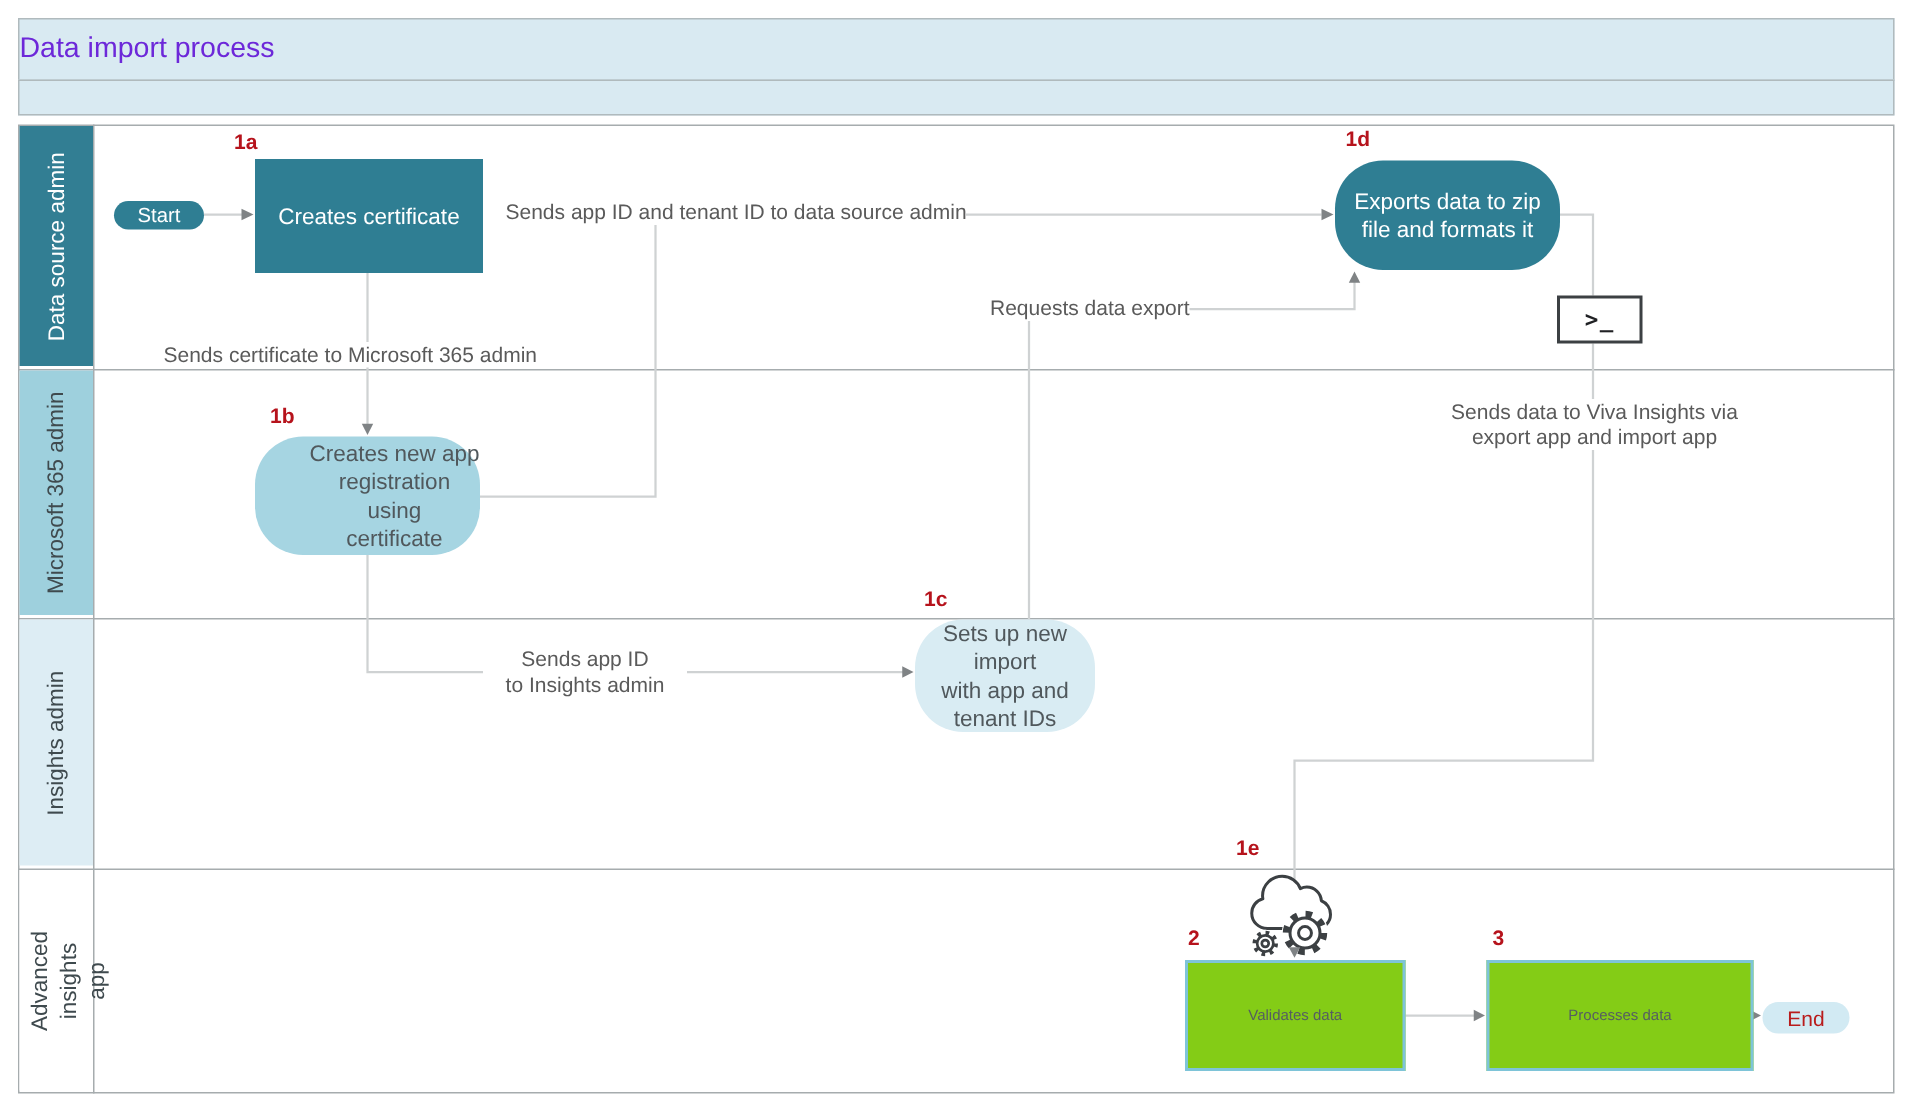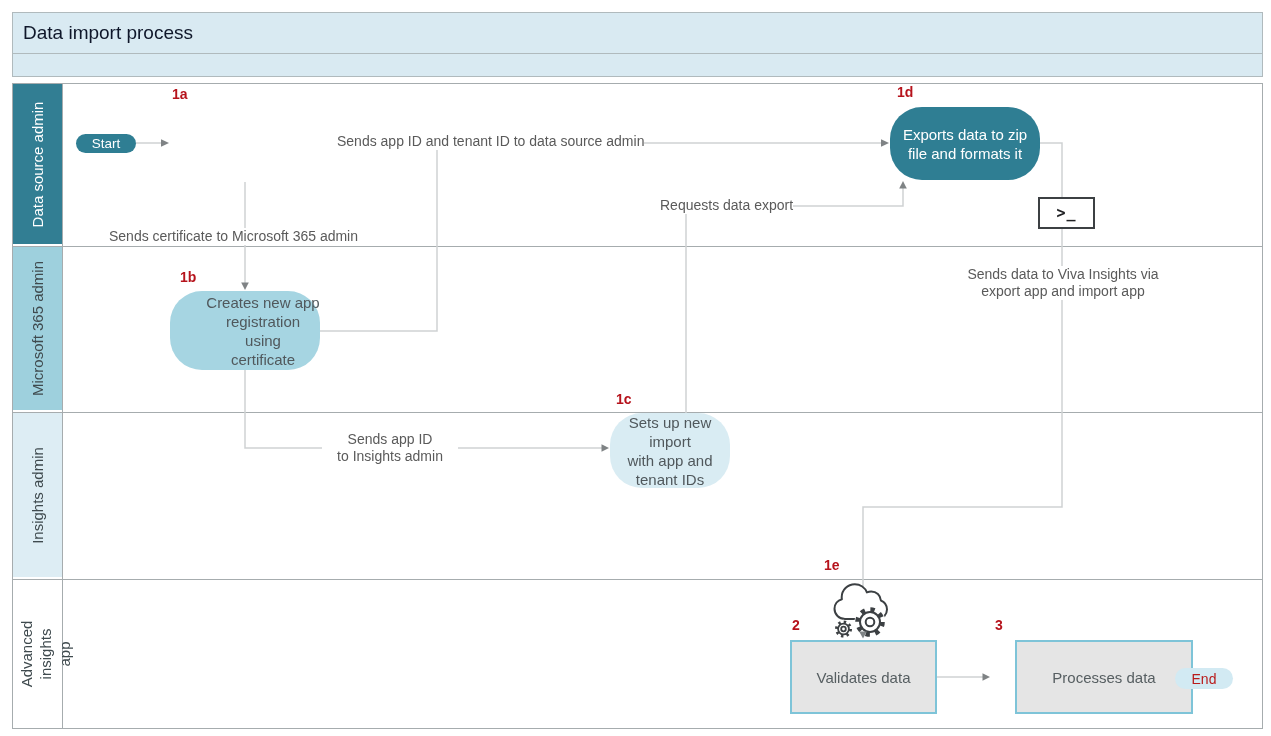--- a/index.html
+++ b/index.html
@@ -3,21 +3,21 @@
 <meta charset="utf-8">
 <style>
   html,body{margin:0;padding:0;background:#fff;}
   #canvas{
     position:relative;width:1271px;height:736px;background:#fff;
     font-family:"Liberation Sans", sans-serif;overflow:hidden;
   }
   
   .band{position:absolute;left:12px;width:1251px;background:#d9eaf2;border:1px solid #b0babd;box-sizing:border-box;}
   .title-band{top:12px;height:42px;display:flex;align-items:center;}
-  .title-band span{font-size:19px;color:#0f172a;padding-left:10px;}
+  .title-band span{font-size:19px;color:#6d28d9;}
   .phase-band{top:53px;height:24px;}
   
   .lane-area{position:absolute;left:12px;top:83px;width:1251px;height:646px;background:#fff;border:1px solid #a6acae;box-sizing:border-box;}
   .lane-div{position:absolute;left:12px;width:1251px;height:1px;background:#a6acae;z-index:1;}
   .lane-vsep{position:absolute;left:62px;top:83px;width:1px;height:646px;background:#a6acae;z-index:1;}
   .lane-cell{position:absolute;left:13px;width:49px;display:flex;align-items:center;justify-content:center;z-index:2;}
   .lane-cell .rot{transform:rotate(-90deg);white-space:nowrap;font-size:15px;color:#3f4a4e;}
   .lane-cell .rot2{transform:rotate(-90deg);width:150px;height:40px;font-size:15px;color:#3f4a4e;text-align:center;line-height:19px;}
   .cell-1{top:84px;height:160px;background:#327e93;}
   .cell-1 .rot{color:#ffffff;}
@@ -26,21 +26,21 @@
   .cell-4{top:580px;height:147px;background:#ffffff;}
   
   svg.connectors{position:absolute;left:0;top:0;z-index:3;pointer-events:none;}
   svg.connectors path{fill:none;stroke:#cfd2d3;stroke-width:1.5;}
   svg.connectors polygon{fill:#7f8385;stroke:none;}
   
   .node{position:absolute;display:flex;align-items:center;justify-content:center;text-align:center;box-sizing:border-box;z-index:4;}
   .teal{background:#2f7e93;color:#fff;font-size:15px;line-height:19px;}
   .blue-mid{background:#a6d5e2;color:#50585c;font-size:15px;line-height:19px;}
   .blue-light{background:#d9ecf3;color:#50585c;font-size:15px;line-height:19px;}
-  .outline-box{background:#e5e5e5;border:2px solid #7ec4d8;color:#565e61;font-size:15px;}
+  .outline-box{background:#84cc16;border:2px solid #7ec4d8;color:#565e61;font-size:10px;}
   .pill-start{border-radius:10px;background:#2f7e93;color:#fff;font-size:13.5px;}
   .pill-end{border-radius:11px;background:#d2eaf3;color:#b91c1c;font-size:14px;}
   .terminal{background:#fff;border:2px solid #3c4043;color:#202124;
     font-family:"DejaVu Sans Mono", monospace;font-size:15px;font-weight:bold;letter-spacing:1px;}
   .prewrap{white-space:pre-line;border-radius:32px;}
   
   .badge{position:absolute;color:#b6131c;font-weight:bold;font-size:14px;z-index:5;}
   
   .elabel{position:absolute;font-size:14px;color:#5a5a5a;background:#fff;z-index:5;line-height:17px;}
   .elabel.nowrap{white-space:nowrap;}
@@ -96,37 +96,38 @@
 
     <path d="M1141,677 H1167"></path>
     <polygon points="1174,677 1166.5,673.2 1166.5,680.8"></polygon>
 
     <path d="M245,370 V448 H602"></path>
     <polygon points="609,448 601.5,444.2 601.5,451.8"></polygon>
   </svg>
 
   <div class="node pill-start" style="left:76px;top:134px;width:60px;height:19px;">Start</div>
 
+  <div class="node teal" style="left:170px;top:106px;width:152px;height:76px;">Creates certificate</div>
 
   <div class="node blue-mid prewrap" style="left:170px;top:291px;width:150px;height:79px;padding-left:36px;">Creates new app
 registration using
 certificate</div>
 
   <div class="node blue-light prewrap" style="left:610px;top:413px;width:120px;height:75px;">Sets up new import
 with app and
 tenant IDs</div>
 
   <div class="node teal prewrap" style="left:890px;top:107px;width:150px;height:73px;">Exports data to zip
 file and formats it</div>
 
   <div class="node terminal" style="left:1038px;top:197px;width:57px;height:32px;">&gt;_</div>
 
   <div class="node outline-box" style="left:790px;top:640px;width:147px;height:74px;">Validates data</div>
 
-  <div class="node outline-box" style="left:991px;top:640px;width:178px;height:74px;margin-left:24px;">Processes data</div>
+  <div class="node outline-box" style="left:991px;top:640px;width:178px;height:74px;">Processes data</div>
 
   <div class="node pill-end" style="left:1175px;top:668px;width:58px;height:21px;">End</div>
 
   <div class="icon-wrap" style="left:830px;top:581px;width:62px;height:58px;">
     <svg width="62" height="58" viewBox="0 0 62 58">
       <path d="M15,38 C9,38 4.5,33.4 4.5,27.8 C4.5,23.2 7.6,19.3 11.9,18.2 C11.8,17.6 11.7,16.9 11.7,16.2 C11.7,9 17.6,3.2 24.8,3.2 C30.3,3.2 35,6.6 36.9,11.4 C38.2,10.8 39.7,10.4 41.2,10.4 C46.4,10.4 50.6,14.4 50.9,19.5 C54.5,21 57,24.5 57,28.6 C57,33.8 52.8,38 47.6,38 Z" fill="#ffffff" stroke="#3c4043" stroke-width="2" stroke-linejoin="round"></path>
 
       <circle cx="40" cy="41" r="15.5" fill="#ffffff"></circle>
       <circle cx="40" cy="41" r="12.3" fill="none" stroke="#3c4043" stroke-width="5" stroke-dasharray="4.2 5.46"></circle>
       <circle cx="40" cy="41" r="10" fill="#ffffff" stroke="#3c4043" stroke-width="2"></circle>
@@ -134,21 +135,21 @@
 
       <circle cx="13.5" cy="48" r="9.2" fill="#ffffff"></circle>
       <circle cx="13.5" cy="48" r="6.8" fill="none" stroke="#3c4043" stroke-width="3.4" stroke-dasharray="2.3 3.04"></circle>
       <circle cx="13.5" cy="48" r="5.4" fill="#ffffff" stroke="#3c4043" stroke-width="1.8"></circle>
       <circle cx="13.5" cy="48" r="2.3" fill="#ffffff" stroke="#3c4043" stroke-width="1.8"></circle>
 
       <polygon points="33,57.5 29.2,50.5 36.8,50.5" fill="#7f8385"></polygon>
     </svg>
   </div>
 
-  <span class="badge" style="left:172px;top:86px;text-align:right;">1a</span>
+  <span class="badge" style="left:156px;top:86px;text-align:right;">1a</span>
   <span class="badge" style="left:180px;top:269px;">1b</span>
   <span class="badge" style="left:616px;top:391px;">1c</span>
   <span class="badge" style="left:897px;top:84px;">1d</span>
   <span class="badge" style="left:824px;top:557px;text-align:center;">1e</span>
   <span class="badge" style="left:792px;top:617px;">2</span>
   <span class="badge" style="left:995px;top:617px;">3</span>
 
   <span class="elabel nowrap" style="left:337px;top:133px;">Sends app ID and tenant ID to data source admin</span>
   <span class="elabel nowrap" style="left:109px;top:228px;">Sends certificate to Microsoft 365 admin</span>
   <span class="elabel nowrap" style="left:660px;top:197px;">Requests data export</span>

